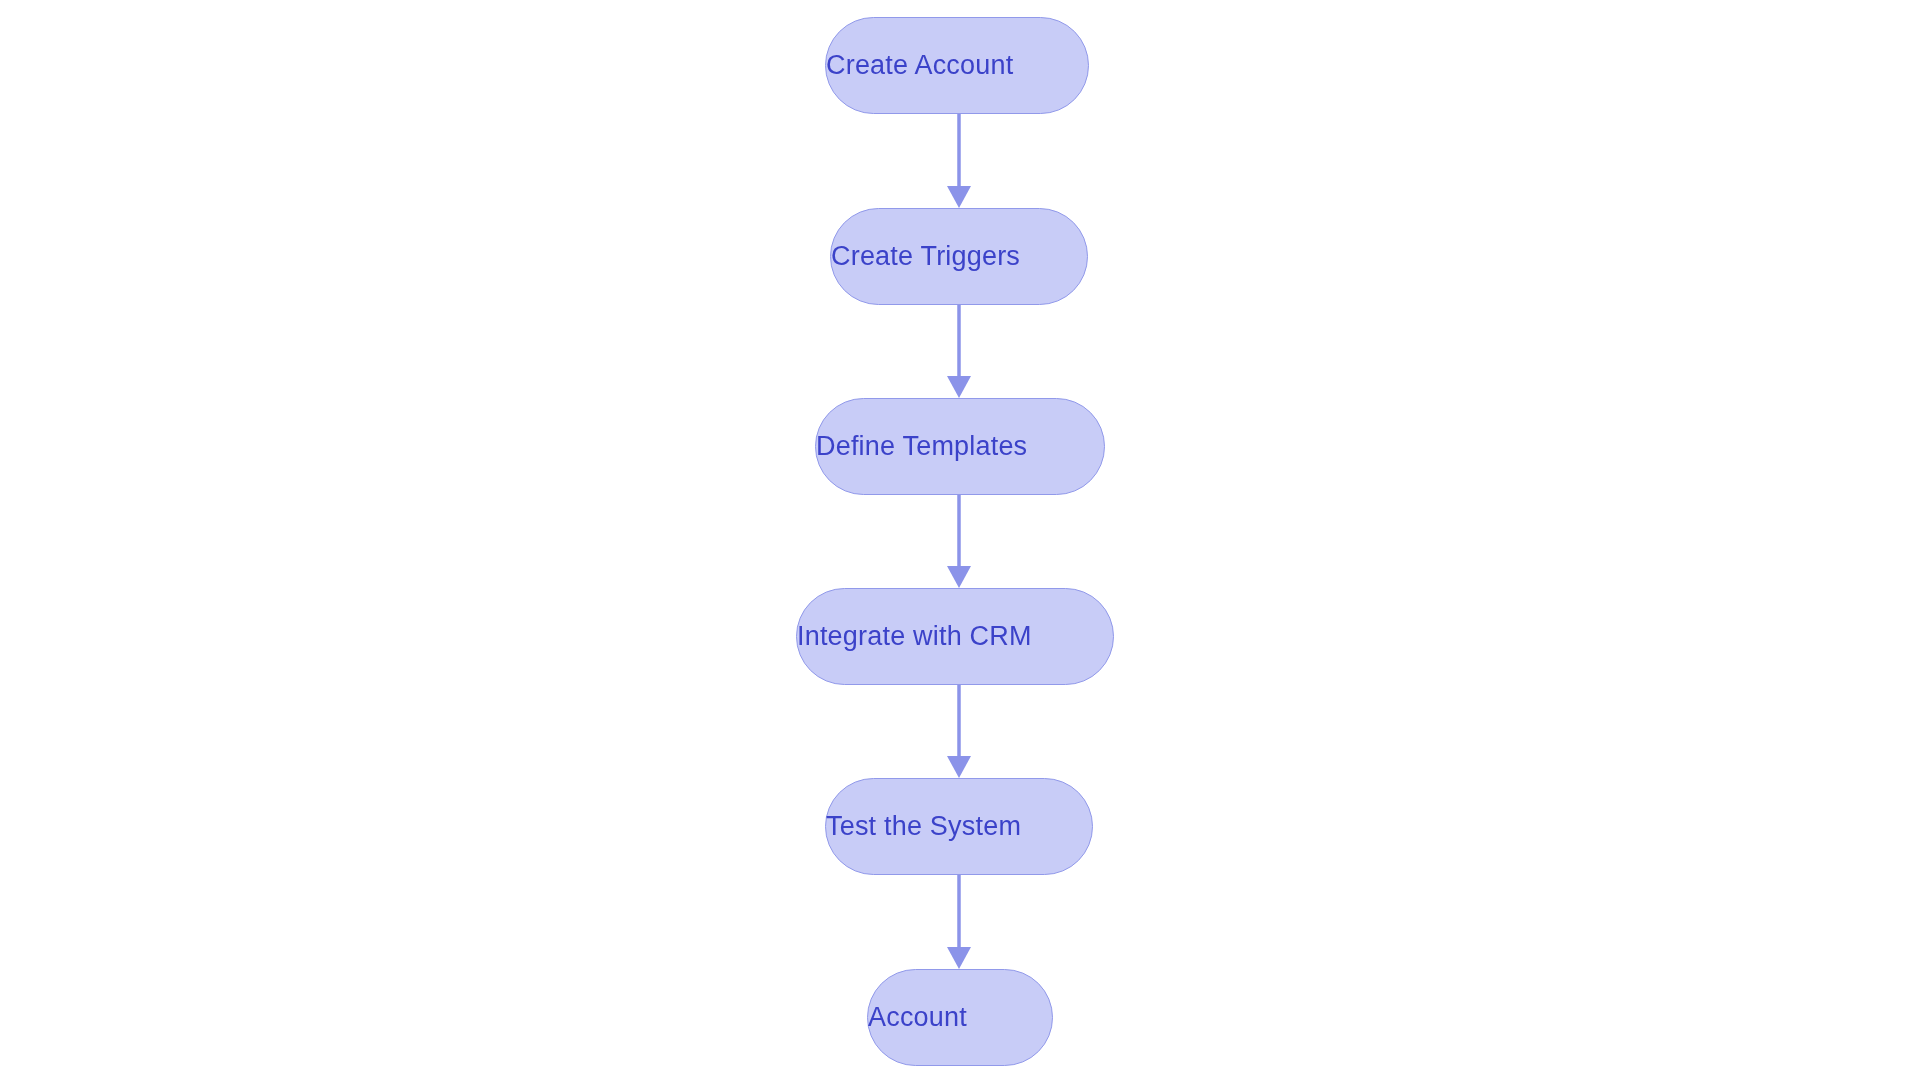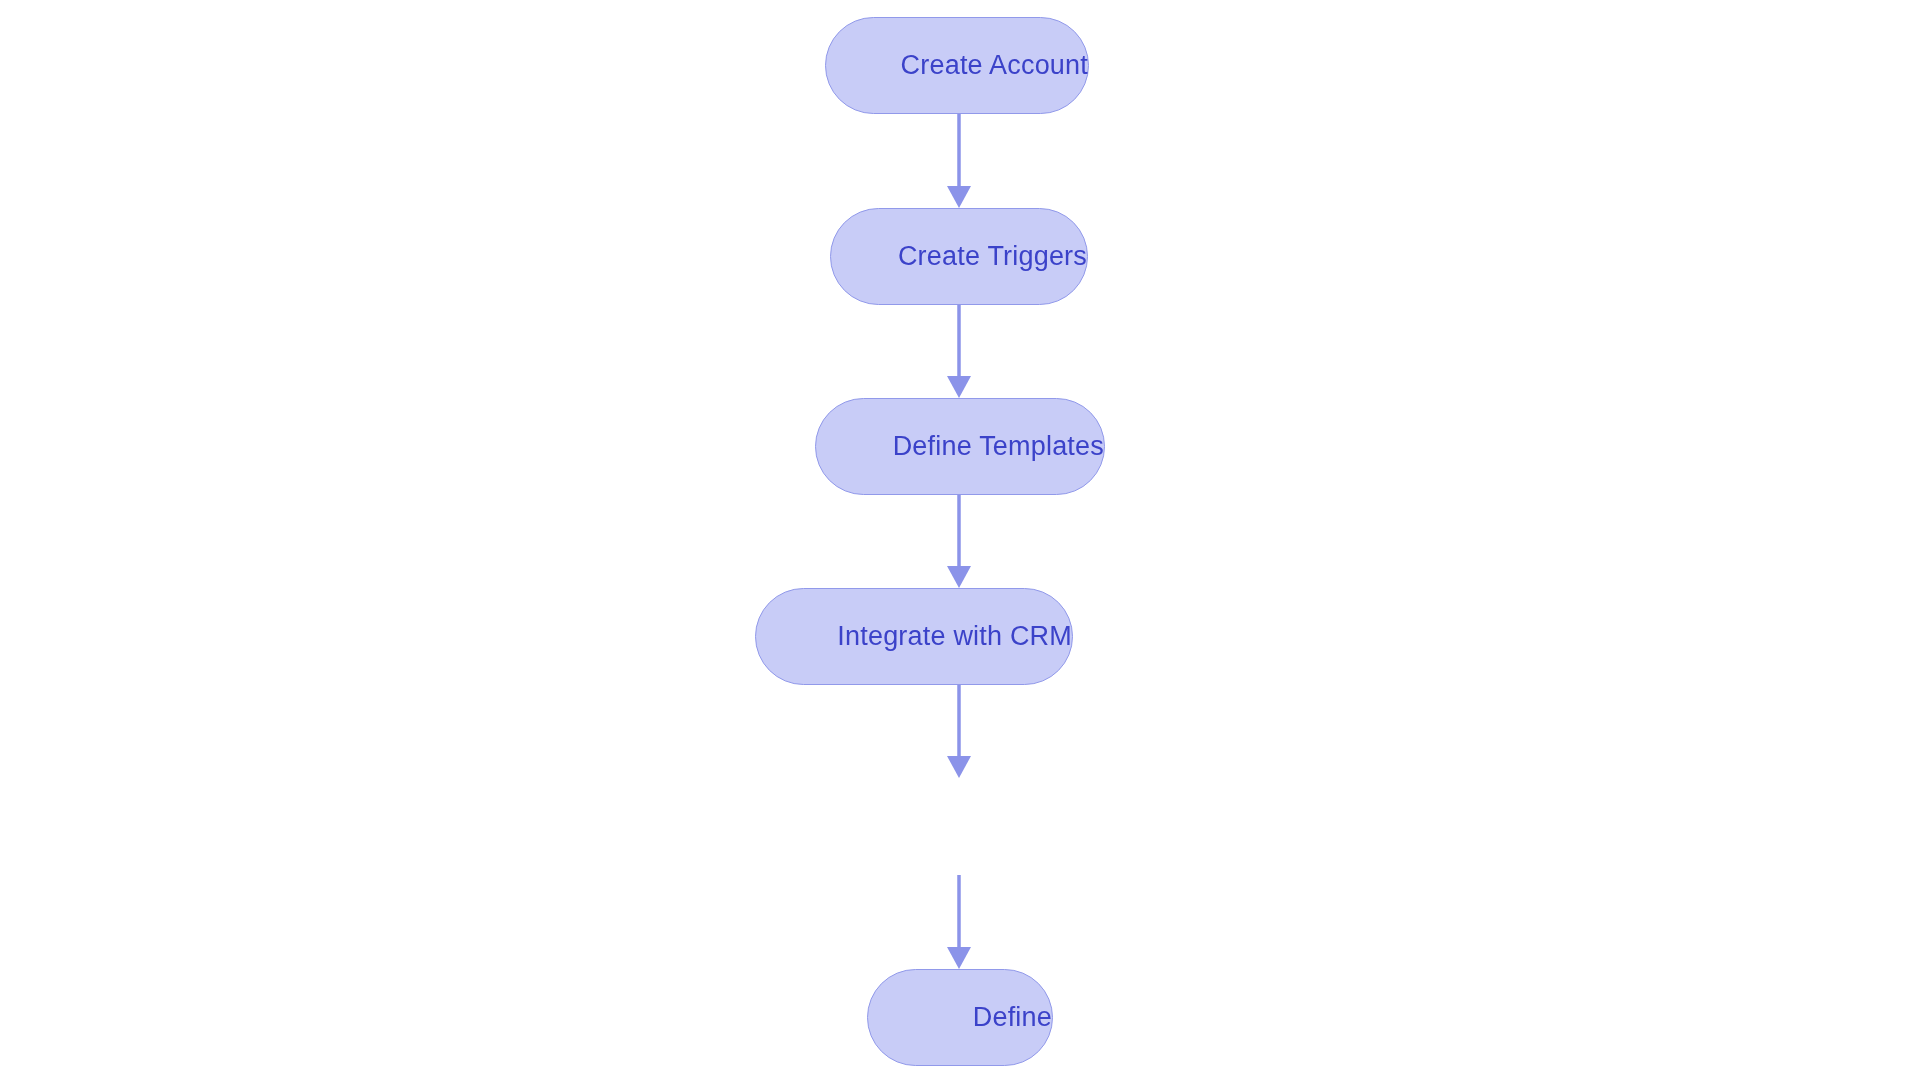--- a/index.html
+++ b/index.html
@@ -21,21 +21,21 @@
     background: var(--background);
     overflow: hidden;
   }
   .flow-node {
     position: absolute;
     background: var(--node-fill);
     border: 1.5px solid var(--node-border);
     border-radius: 48.5px;
     display: flex;
     align-items: center;
-    justify-content: flex-end;
+    justify-content: flex-start;
   }
   .node-label {
     color: var(--node-text);
     font-size: 27px;
     font-weight: 400;
     letter-spacing: 0.2px;
     white-space: nowrap;
   }
   .edge-layer {
     position: absolute;
@@ -81,22 +81,25 @@
   </div>
 
   <div class="flow-node" style="left:830px; top:208px; width:258px; height:97px;">
     <span class="node-label">Create Triggers</span>
   </div>
 
   <div class="flow-node" style="left:815px; top:398px; width:290px; height:97px;">
     <span class="node-label">Define Templates</span>
   </div>
 
-  <div class="flow-node" style="left:755px; top:588px; width:318px; height:97px;">
+  <div class="flow-node" style="left:796px; top:588px; width:318px; height:97px;">
     <span class="node-label">Integrate with CRM</span>
   </div>
 
+  <div class="flow-node" style="left:825px; top:778px; width:268px; height:97px;">
+    <span class="node-label">Test the System</span>
+  </div>
 
   <div class="flow-node" style="left:867px; top:969px; width:186px; height:97px;">
-    <span class="node-label">Define</span>
+    <span class="node-label">Account</span>
   </div>
 
 </div>
 
 </body></html>

